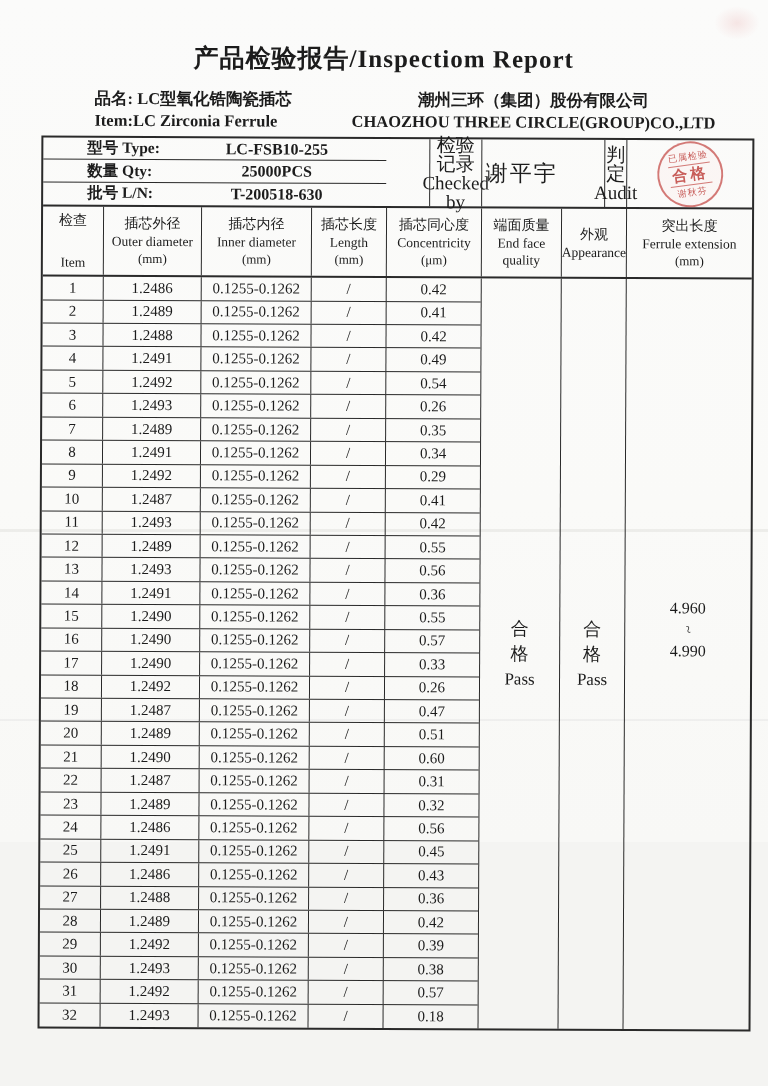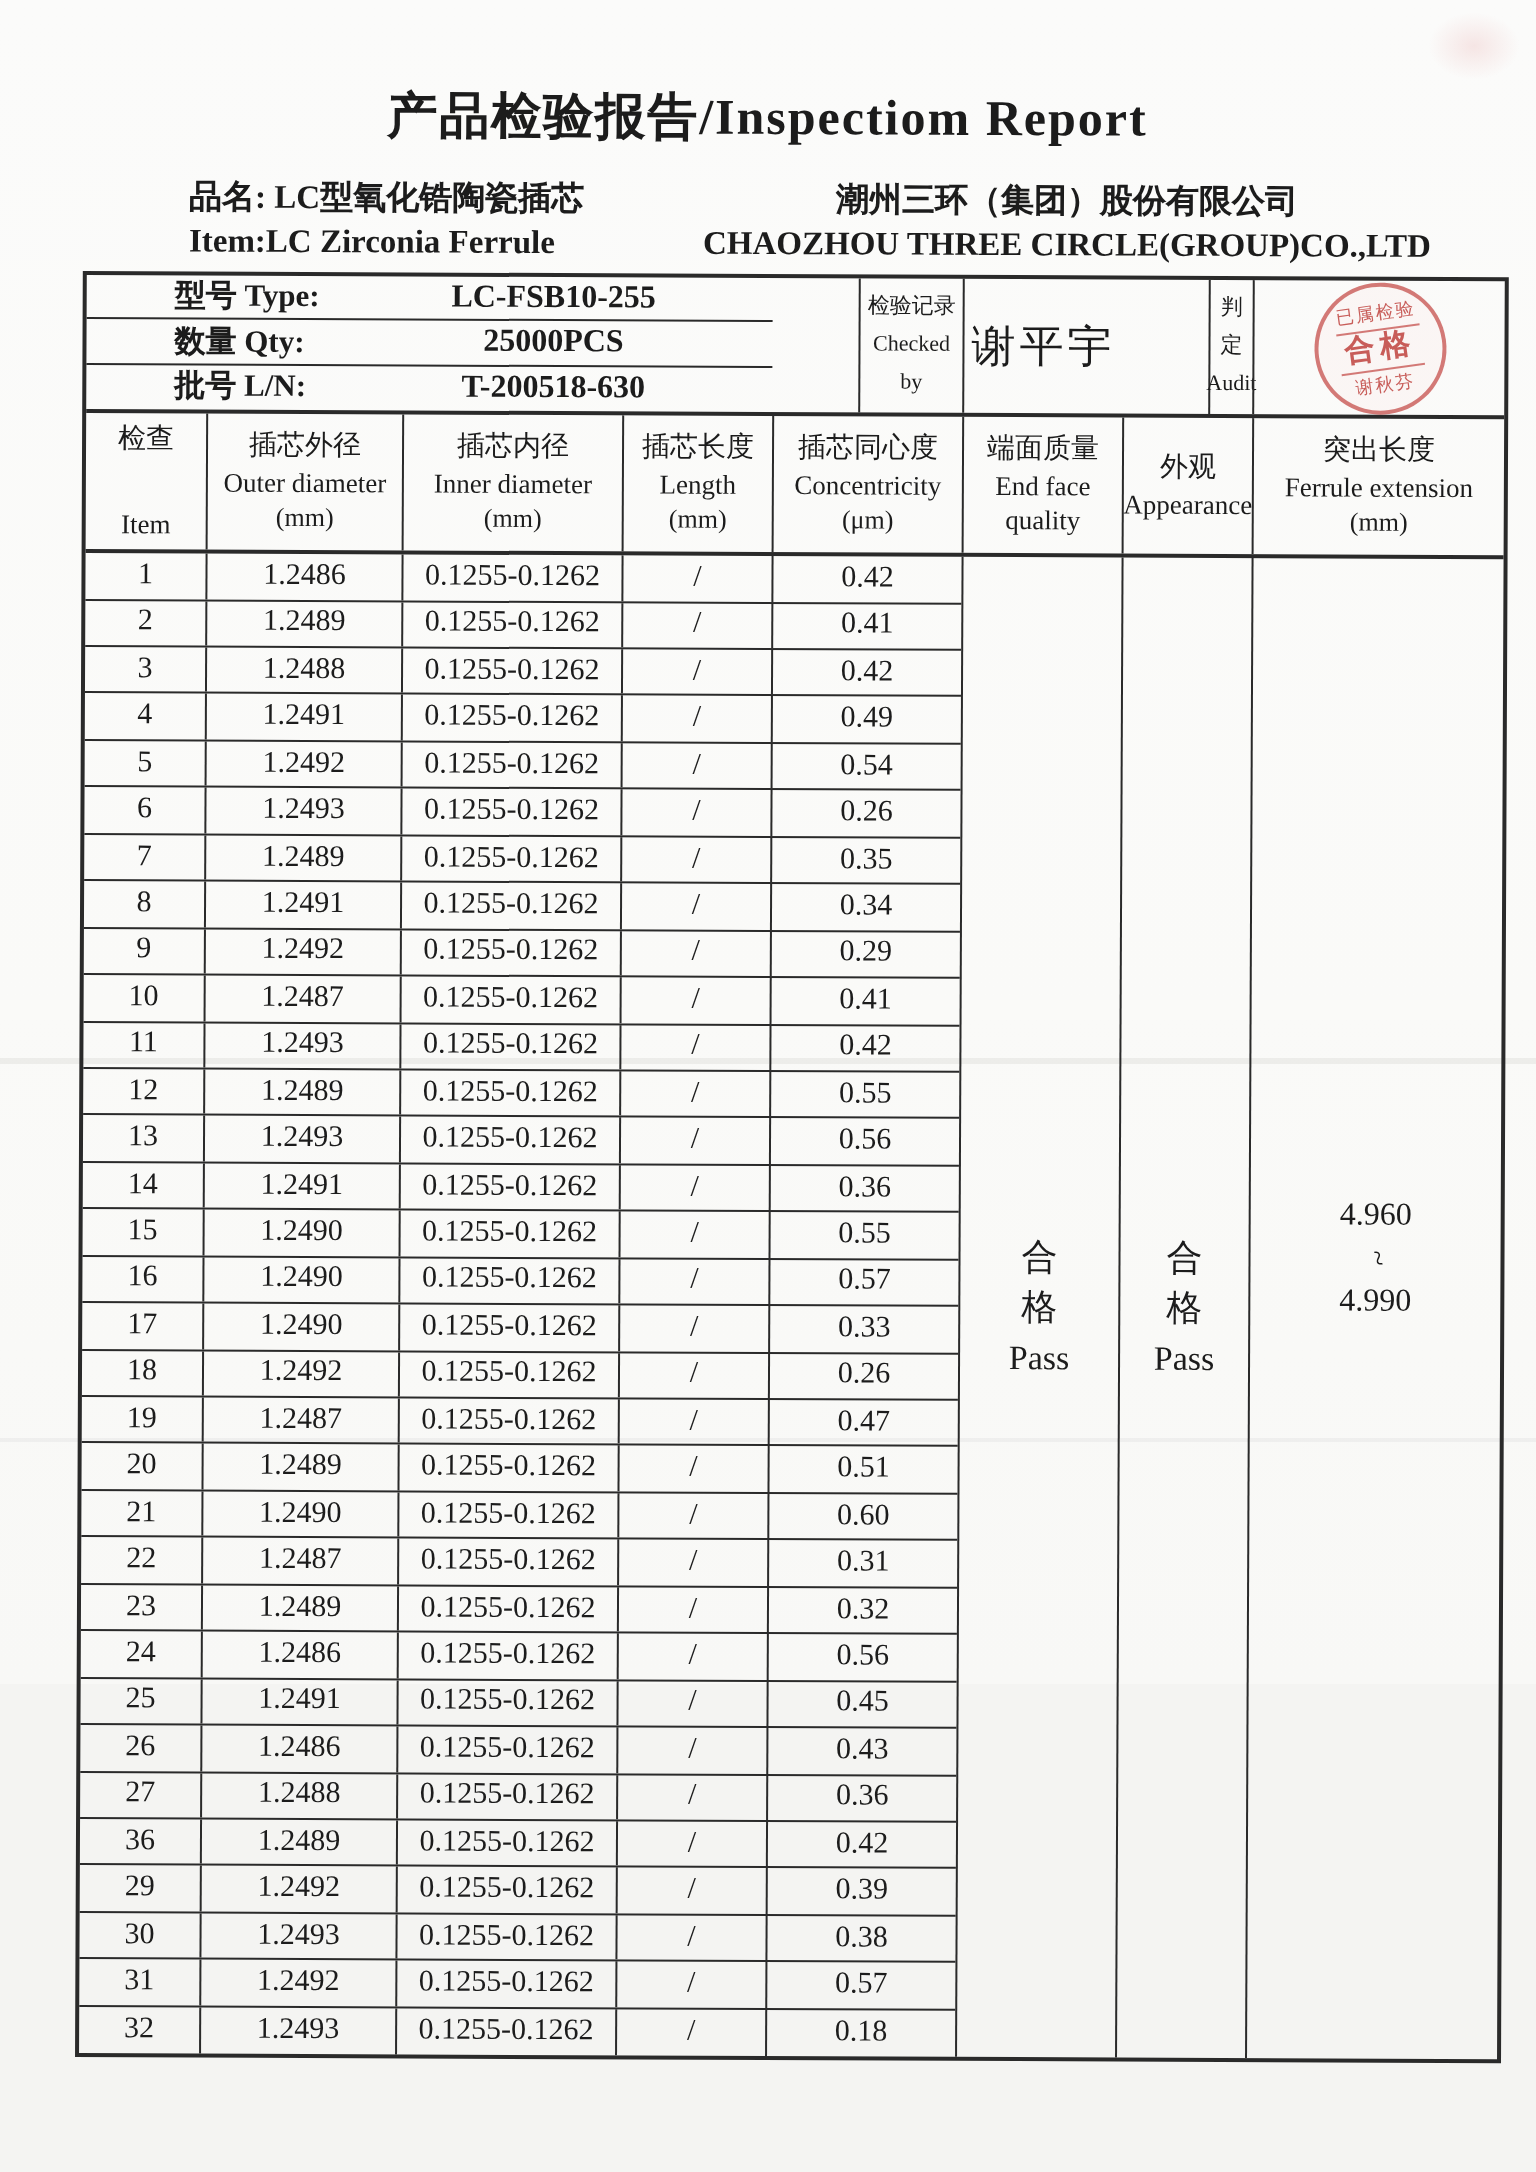--- a/index.html
+++ b/index.html
@@ -42,21 +42,21 @@
     grid-template-rows:repeat(3,22.4px);
     border-bottom:2px solid #2a2a2a;
   }
   .info-left { grid-column:1; display:flex; align-items:center; border-bottom:1.5px solid #2a2a2a; }
   .info-left.last { border-bottom:none; }
   .ilabel { width:152px; padding-left:44px; font-weight:bold; font-size:15.5px; white-space:nowrap; }
   .ivalue { flex:1; text-align:center; padding-right:28px; font-weight:bold; font-size:16px; white-space:nowrap; }
   .info-span { grid-row:1 / span 3; display:flex; flex-direction:column; align-items:center; justify-content:center; border-left:1.5px solid #2a2a2a; }
   .info-span.c2 { grid-column:2; } .info-span.c3 { grid-column:3; }
   .info-span.c4 { grid-column:4; } .info-span.c5 { grid-column:5; }
-  .two-line { font-size:11px; line-height:19px; text-align:center;margin-left:43px; }
+  .two-line { font-size:19px; line-height:19px; text-align:center;margin-left:43px; }
   .checked-name { font-size:22px; letter-spacing:2px; }
 
   
   .stamp {
     width:66px; height:66px; border:2.5px solid rgba(198,78,74,.8); border-radius:50%;
     color:#c4504c; display:flex; flex-direction:column; align-items:center; justify-content:center;
     transform:rotate(-8deg); opacity:.92; background:rgba(235,160,158,.06);
   }
   .stamp-top { font-size:9px; letter-spacing:1px; line-height:11px; }
   .stamp-mid { font-size:15px; font-weight:bold; letter-spacing:3px; line-height:19px;
@@ -402,21 +402,21 @@
 
             <div class="drow">
               <div class="dc">27</div>
               <div class="dc">1.2488</div>
               <div class="dc">0.1255-0.1262</div>
               <div class="dc">/</div>
               <div class="dc">0.36</div>
             </div>
 
             <div class="drow">
-              <div class="dc">36</div>
+              <div class="dc">28</div>
               <div class="dc">1.2489</div>
               <div class="dc">0.1255-0.1262</div>
               <div class="dc">/</div>
               <div class="dc">0.42</div>
             </div>
 
             <div class="drow">
               <div class="dc">29</div>
               <div class="dc">1.2492</div>
               <div class="dc">0.1255-0.1262</div>

